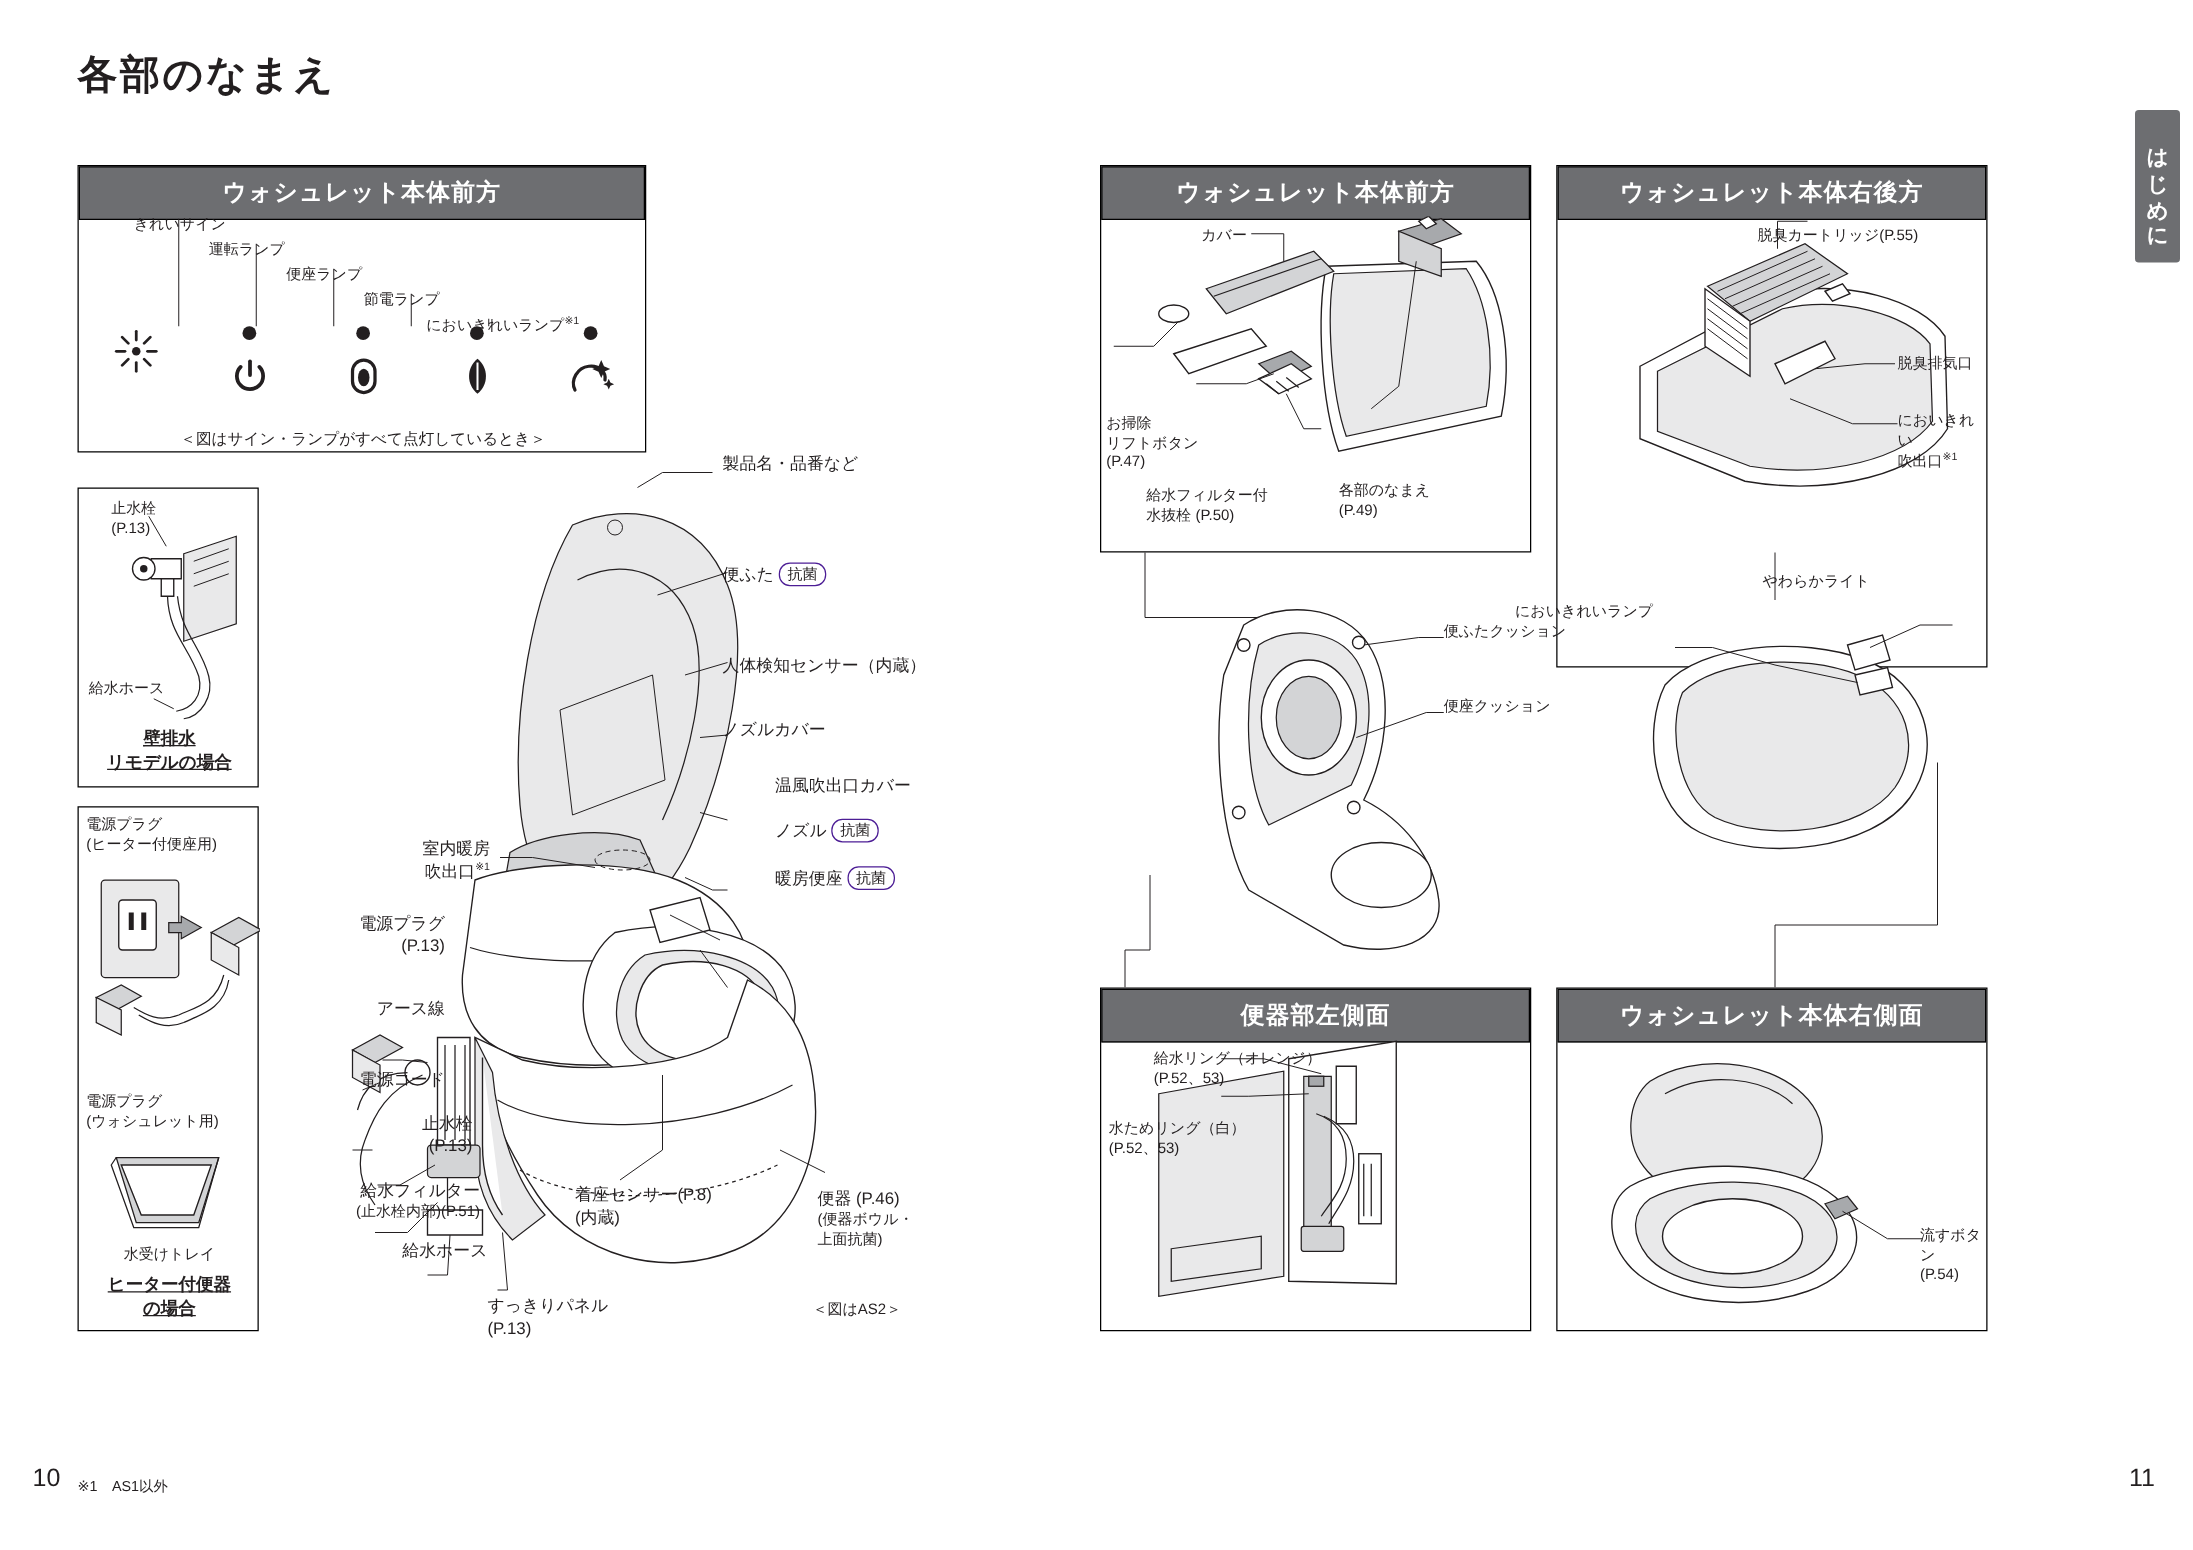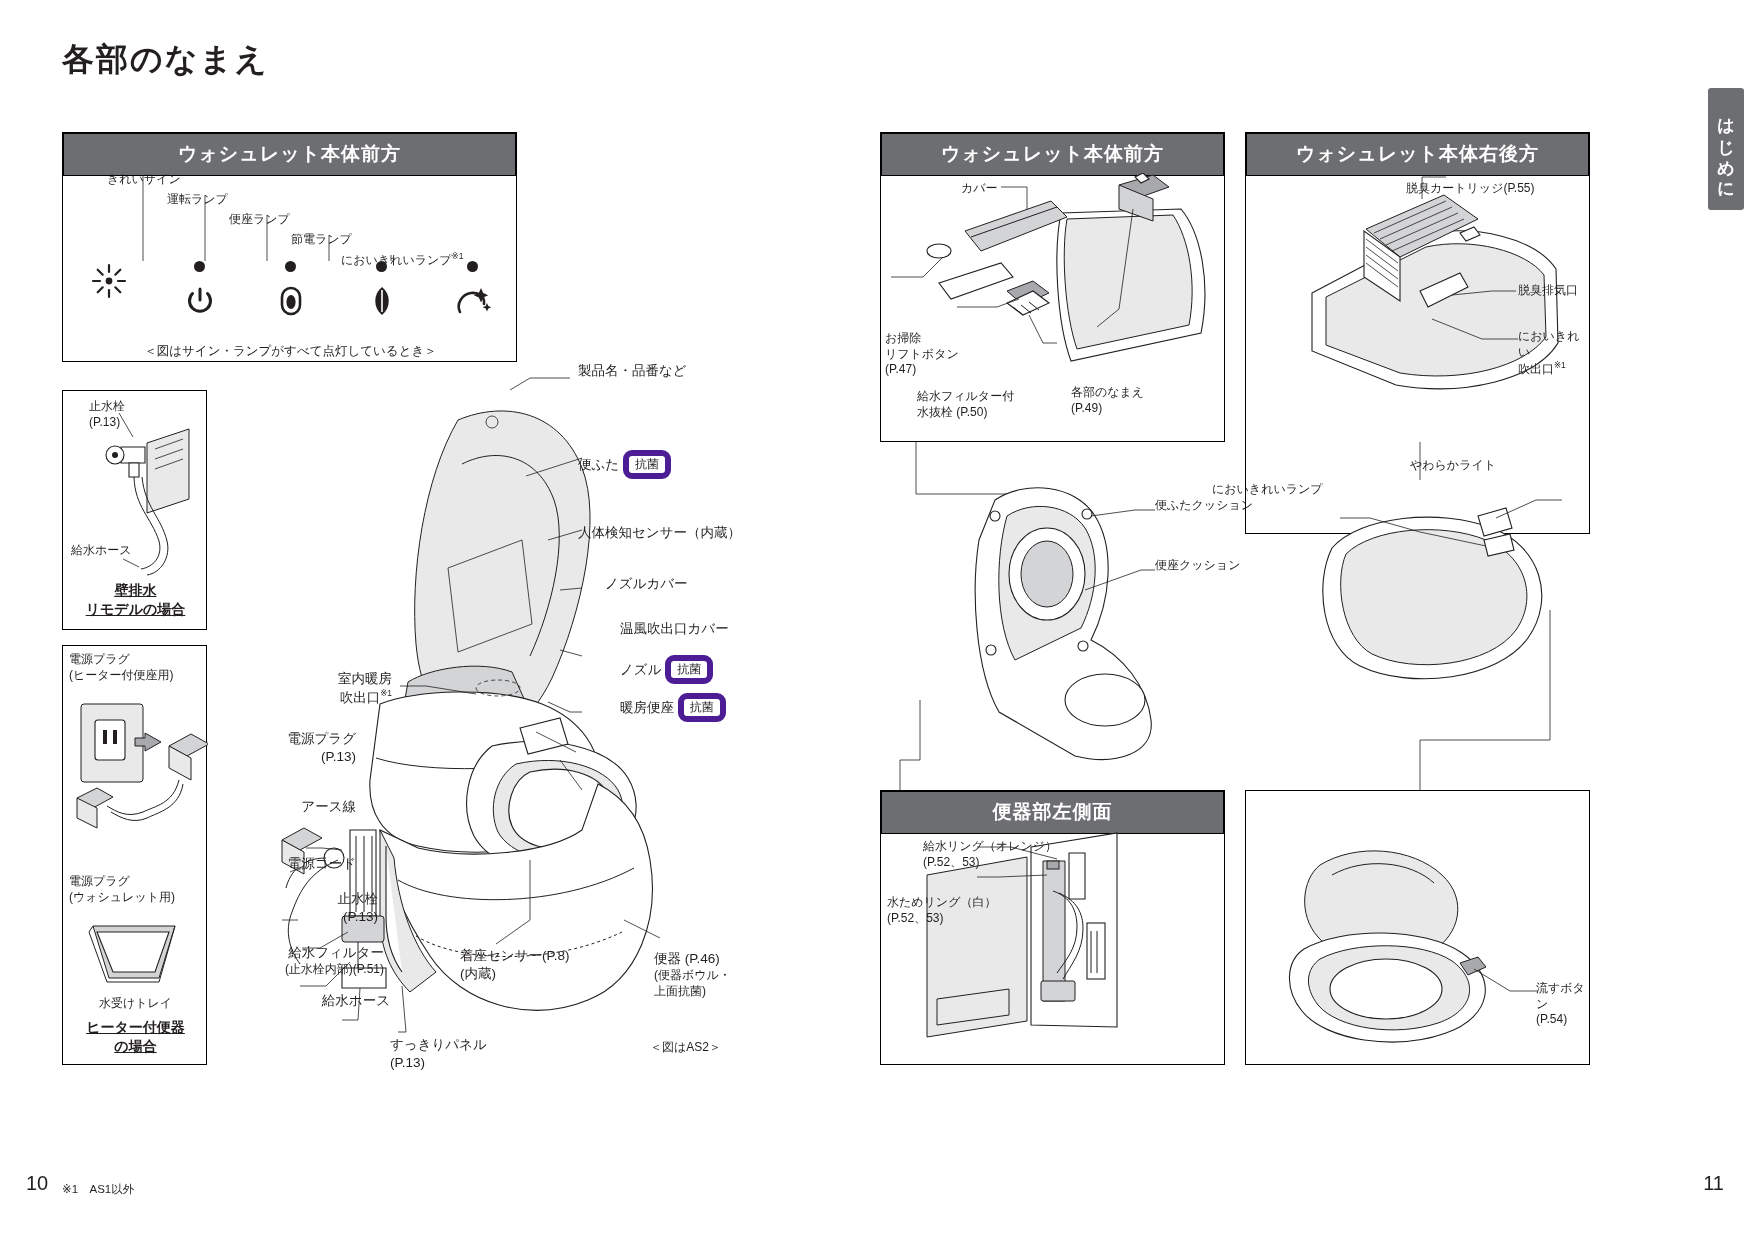--- a/index.html
+++ b/index.html
@@ -16,21 +16,21 @@
     background:#6d6e71;color:#fff;text-align:center;
     font-size:19px;font-weight:bold;letter-spacing:1px;
     padding:7px 0 8px;border:1px solid #000;box-sizing:border-box;
   }
   .boxed{border:1px solid #000;box-sizing:border-box;background:#fff;}
   .lbl{font-size:13.5px;line-height:1.35;}
   .lbl-s{font-size:12px;line-height:1.3;}
   .lbl-b{font-size:14px;line-height:1.35;font-weight:bold;text-decoration:underline;}
   .center{text-align:center;}
   .tag{
-    display:inline-block;border:6px solid #4c1d95;border-radius:9px;
+    display:inline-block;border:1px solid #4c1d95;border-radius:9px;
     padding:0 6px;font-size:12px;line-height:17px;vertical-align:1px;
   }
   .sup{font-size:8.5px;vertical-align:super;}
 
   
   .pagenum{font-size:20px;font-weight:normal;}
 
   
   .sidetab{
     position:absolute;right:10px;top:88px;width:36px;height:122px;
@@ -292,21 +292,21 @@
   </svg>
 
   <div class="abs lbl" style="left:578px;top:362px;">製品名・品番など</div>
 
   <div class="abs lbl" style="left:578px;top:450px;">
     <span>便ふた</span>
     <span class="tag">抗菌</span>
   </div>
 
   <div class="abs lbl" style="left:578px;top:524px;">人体検知センサー（内蔵）</div>
-  <div class="abs lbl" style="left:578px;top:575px;margin-left:27px;">ノズルカバー</div>
+  <div class="abs lbl" style="left:578px;top:575px;">ノズルカバー</div>
   <div class="abs lbl" style="left:620px;top:620px;">温風吹出口カバー</div>
 
   <div class="abs lbl" style="left:620px;top:655px;">
     <span>ノズル</span>
     <span class="tag">抗菌</span>
   </div>
 
   <div class="abs lbl" style="left:620px;top:693px;">
     <span>暖房便座</span>
     <span class="tag">抗菌</span>
@@ -502,20 +502,21 @@
       <div>給水リング（オレンジ）</div>
       <div>(P.52、53)</div>
     </div>
     <div class="abs lbl-s" style="left:6px;top:104px;">
       <div>水ためリング（白）</div>
       <div>(P.52、53)</div>
     </div>
   </div>
 
   <div class="abs boxed" id="rightside-panel">
+    <div class="hdr-bar">ウォシュレット本体右側面</div>
     <svg class="abs" style="left:0;top:40px;" width="345" height="235">
 
       <path class="shade" d="M74 34 C 110 12 166 16 196 44 C 222 68 214 104 186 120 C 150 140 96 134 72 106 C 52 84 56 48 74 34 Z"></path>
       <path class="ln" d="M86 44 C 118 26 164 30 188 52"></path>
 
       <path class="shape" d="M58 118 C 96 96 178 96 216 122 C 252 146 246 186 200 202 C 150 220 80 210 56 180 C 38 158 40 130 58 118 Z"></path>
       <path class="shade" d="M74 128 C 108 110 176 110 206 130 C 234 150 228 180 192 192 C 150 206 92 198 72 174 C 58 156 60 138 74 128 Z"></path>
       <ellipse class="shape" cx="140" cy="158" rx="56" ry="30" fill="#f6f6f7"></ellipse>
 
       <path class="dk" d="M214 132 l18 -6 l8 10 l-18 8 z"></path>

